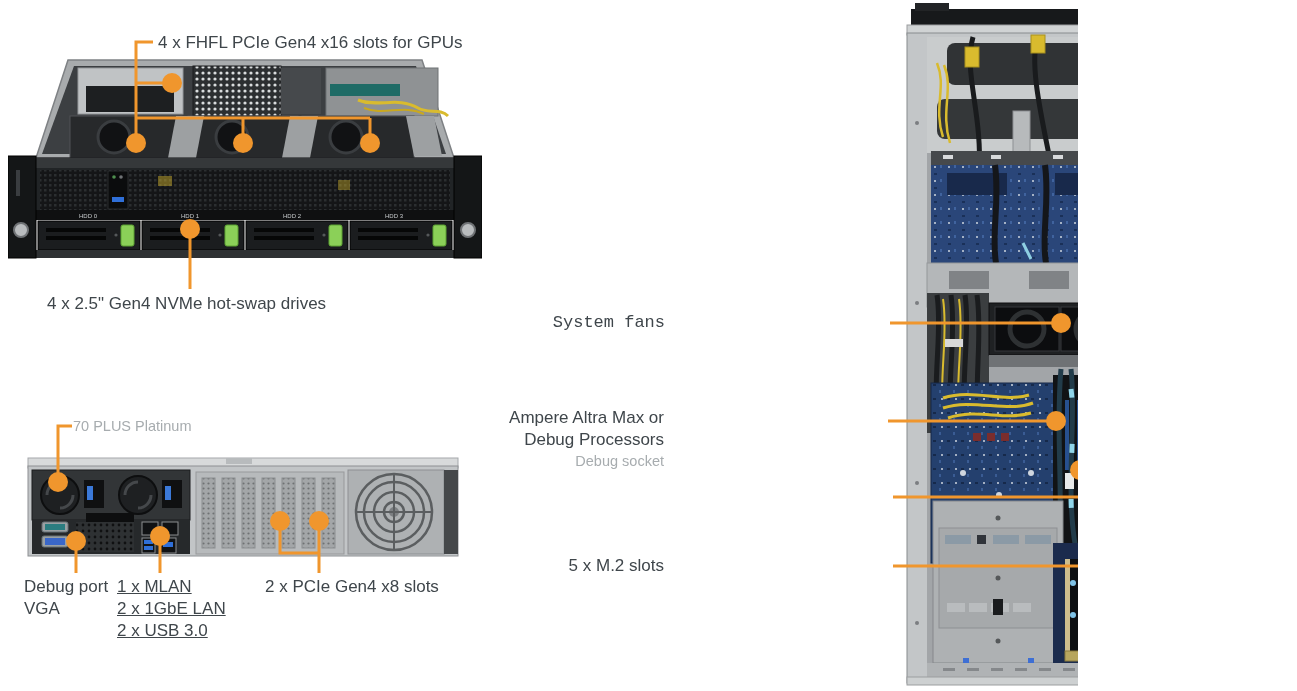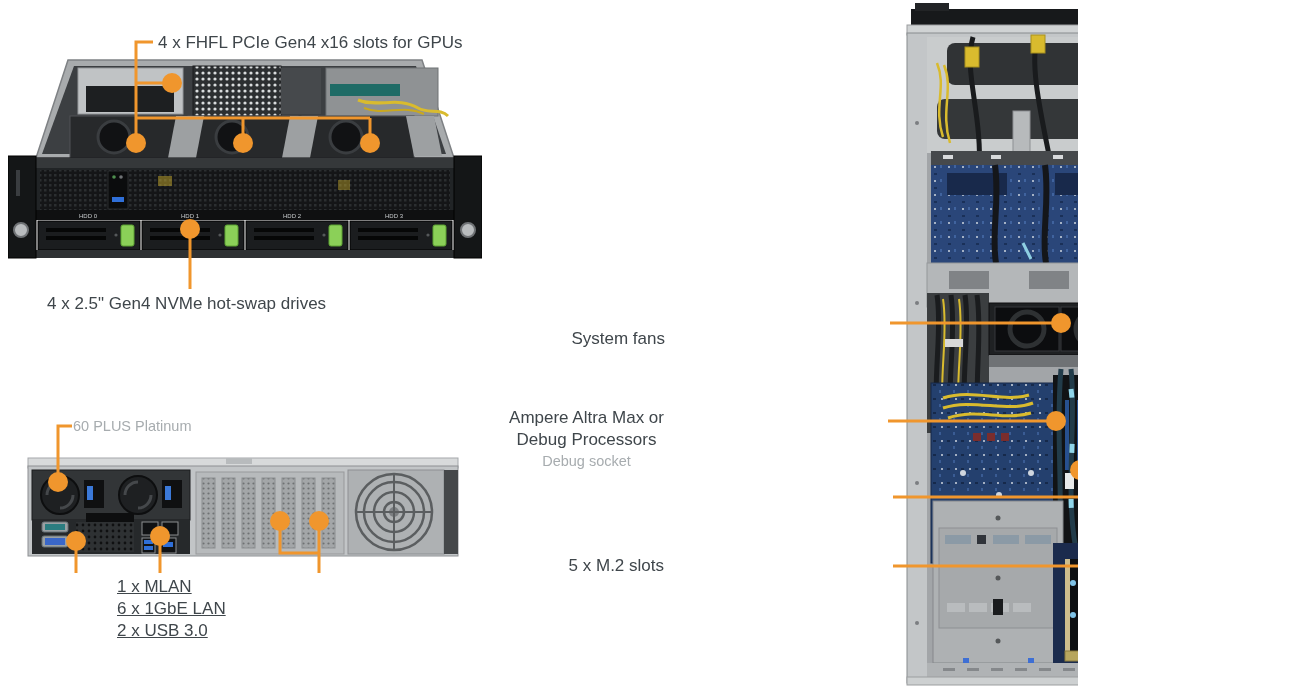--- a/index.html
+++ b/index.html
@@ -465,34 +465,39 @@
       <circle cx="1080" cy="470" r="10"></circle>
       <circle cx="1141" cy="483" r="10"></circle>
     </g>
   </svg>
 
   <div class="label" style="left:158px;top:32px;">4 x FHFL PCIe Gen4 x16 slots for GPUs</div>
 
   <div class="label" style="left:47px;top:293px;">4 x 2.5" Gen4 NVMe hot-swap drives</div>
 
   <div class="label right-align" style="left:73px;top:416px;">
-    <div class="sub">60 PLUS Platinum</div>
+    <div class="sub">70 PLUS Platinum</div>
   </div>
 
+  <div class="label" style="left:24px;top:576px;">
+    <div>Debug port</div>
+    <div>VGA</div>
+  </div>
 
   <div class="label" style="left:117px;top:576px;text-decoration:underline;">
     <div>1 x MLAN</div>
-    <div>6 x 1GbE LAN</div>
+    <div>2 x 1GbE LAN</div>
     <div>2 x USB 3.0</div>
   </div>
 
-
-  <div class="label right-align" style="right:413px;top:328px;">System fans</div>
-
-  <div class="label right-align" style="right:414px;top:407px;text-align:center;">
+  <div class="label" style="left:265px;top:576px;">2 x PCIe Gen4 x8 slots</div>
+
+  <div class="label right-align" style="right:413px;top:312px;font-family:Liberation Mono, monospace;">System fans</div>
+
+  <div class="label right-align" style="right:414px;top:407px;">
     <div>Ampere Altra Max or</div>
     <div>Debug Processors</div>
     <div class="sub">Debug socket</div>
   </div>
 
 
   <div class="label right-align" style="right:414px;top:555px;">5 x M.2 slots</div>
 
 </div>
 

